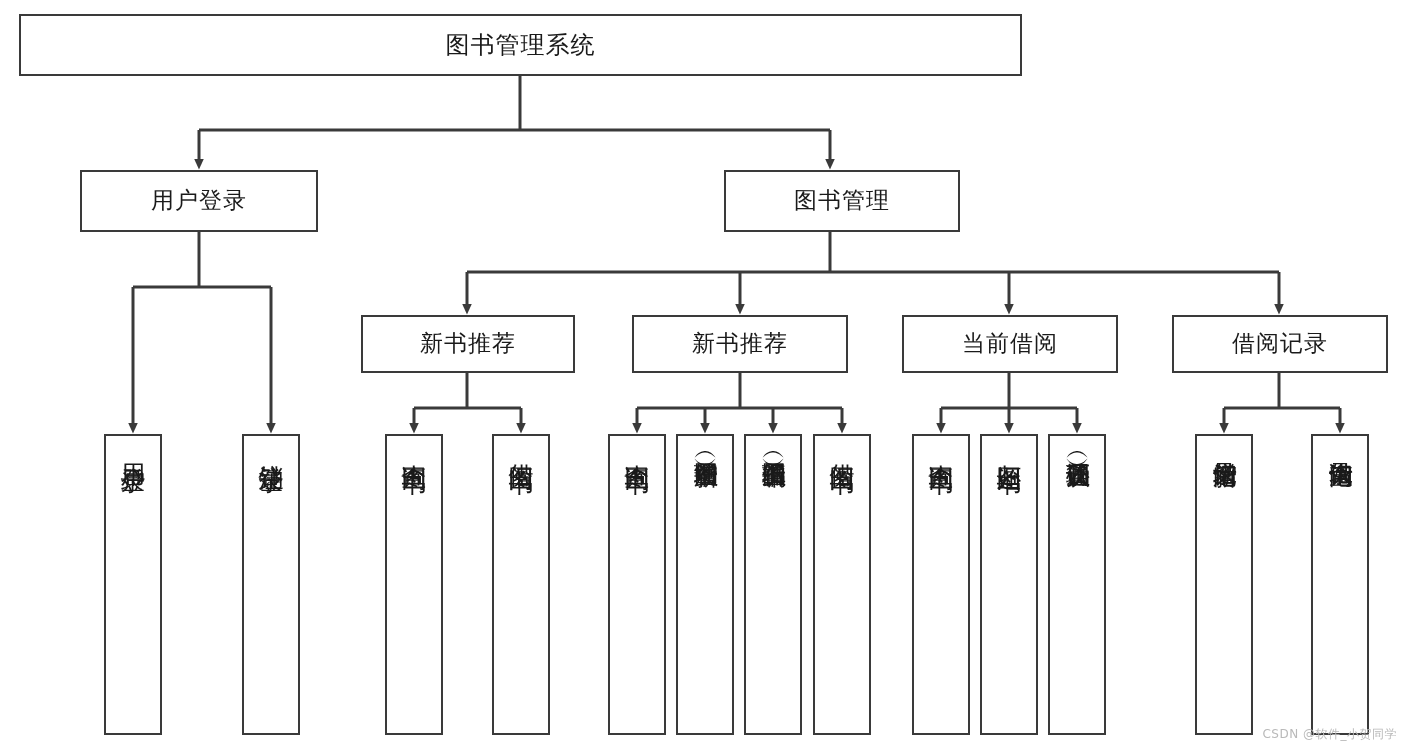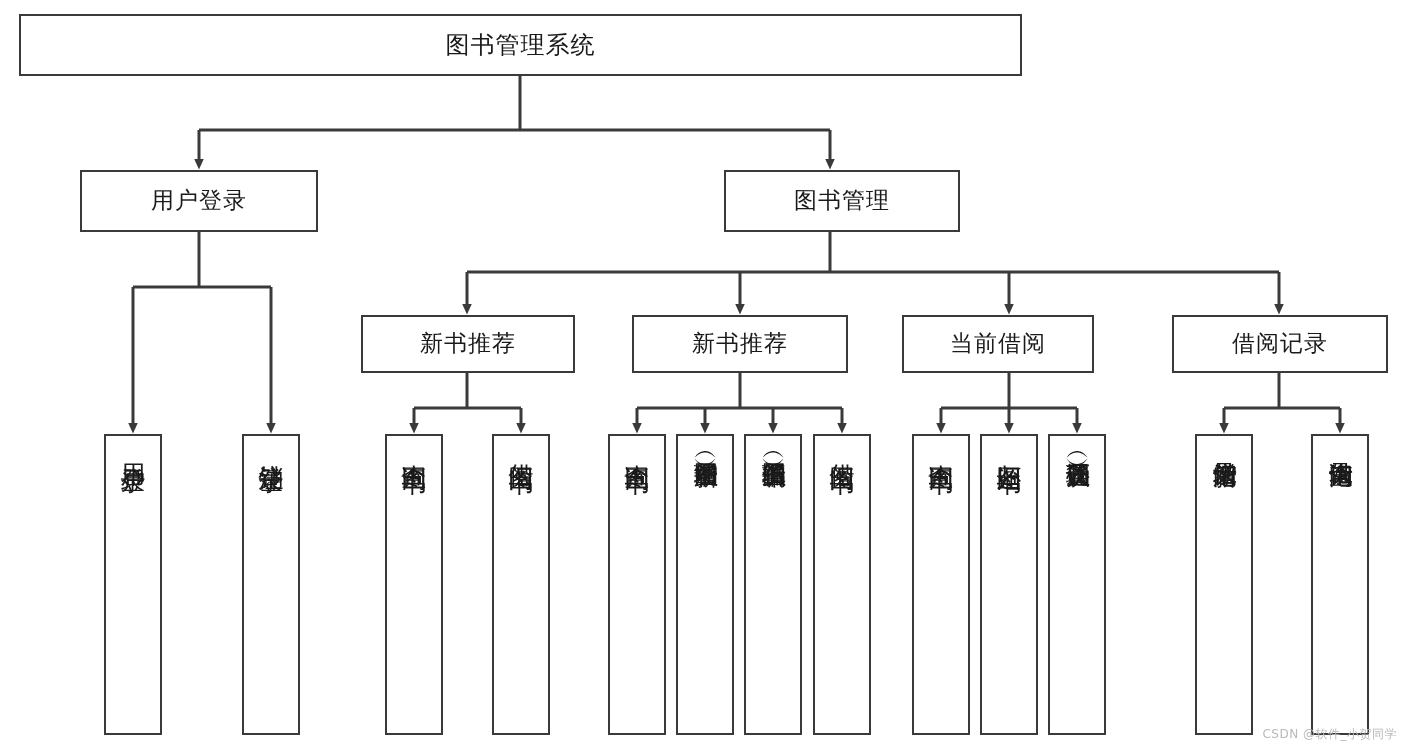--- a/index.html
+++ b/index.html
@@ -139,21 +139,21 @@
   <div class="node horiz" style="left:712px; top:170px; width:236px; height:62px;margin-left:12px;">
     <span>图书管理</span>
   </div>
 
   <div class="node horiz" style="left:361px; top:315px; width:214px; height:58px;">
     <span>新书推荐</span>
   </div>
   <div class="node horiz" style="left:632px; top:315px; width:216px; height:58px;">
     <span>新书推荐</span>
   </div>
-  <div class="node horiz" style="left:902px; top:315px; width:192px; height:58px;">
+  <div class="node horiz" style="left:902px; top:315px; width:216px; height:58px;">
     <span>当前借阅</span>
   </div>
   <div class="node horiz" style="left:1172px; top:315px; width:216px; height:58px;">
     <span>借阅记录</span>
   </div>
 
   <div class="node leaf" style="left:104px; top:434px; width:58px; height:301px;">
     <span class="vtext">用户登录</span>
   </div>
   <div class="node leaf" style="left:242px; top:434px; width:58px; height:301px;">

